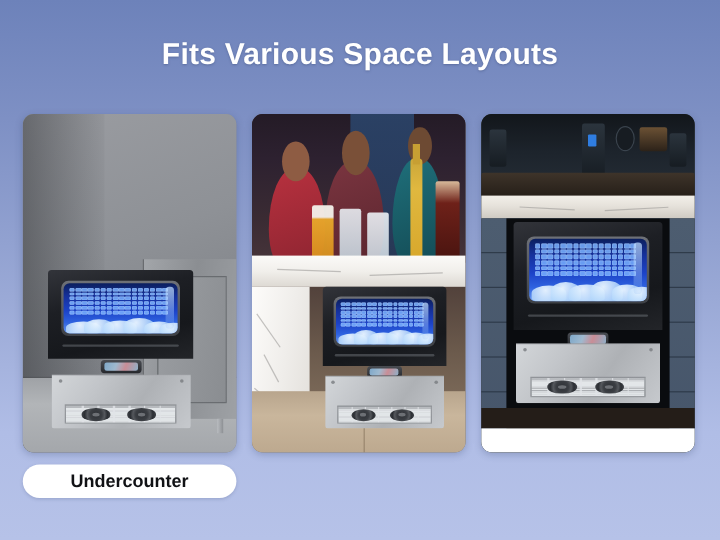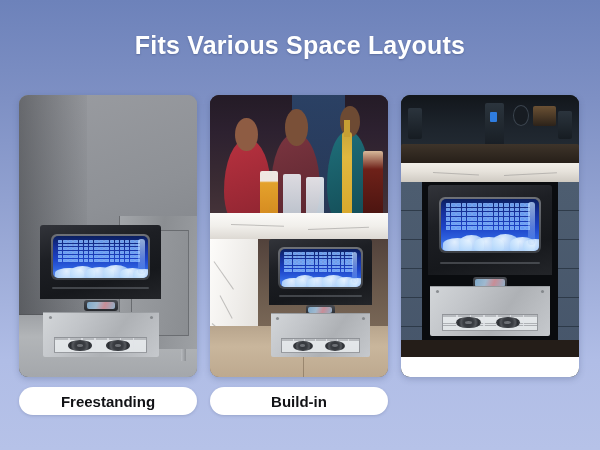--- a/index.html
+++ b/index.html
@@ -688,18 +688,15 @@
               <span class="fan-hub"></span>
             </span>
           </div>
       </div>
     </div>
   </div>
 </div>
 
 <div class="labels">
   <div class="pill">
-    <span>Freestanding</span>
-  </div>
-  <div class="pill">
-    <span>Build-in</span>
+    <span>Undercounter</span>
   </div>
 </div>
 
 </body></html>

